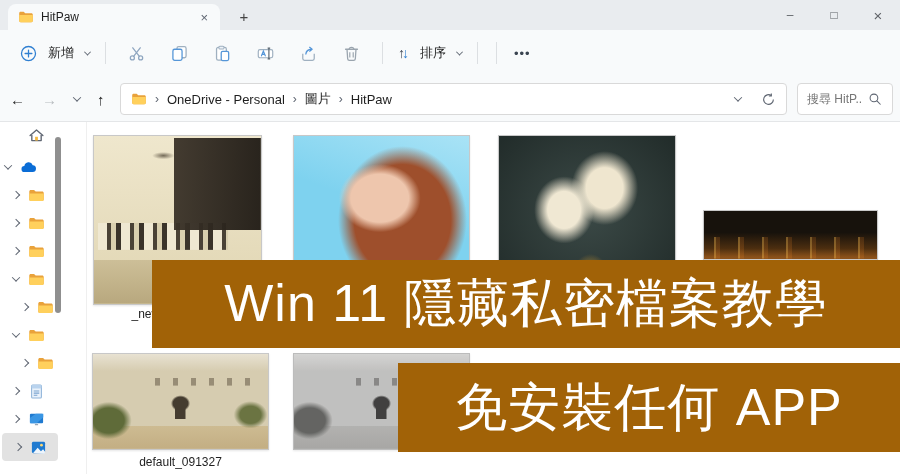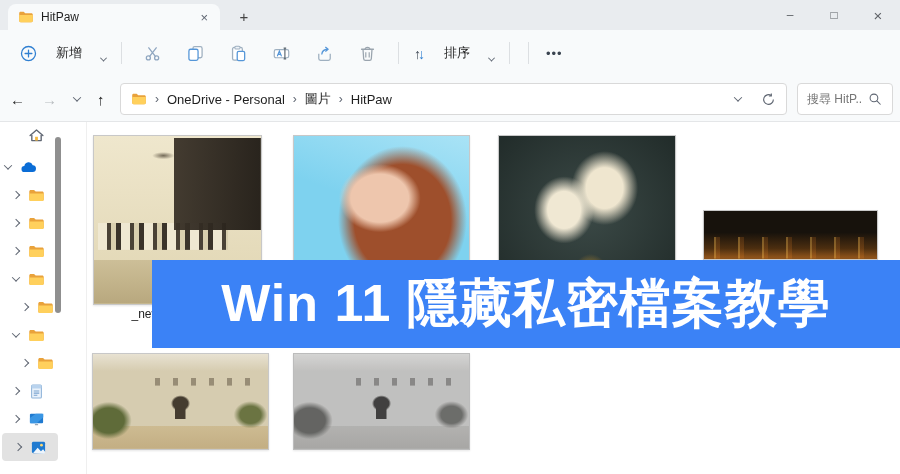--- a/index.html
+++ b/index.html
@@ -15,21 +15,21 @@
   .newtab{position:absolute;left:232px;top:4px;width:24px;height:24px;display:flex;
           align-items:center;justify-content:center;font-size:15px;color:#444;}
   .wincontrols{position:absolute;right:0;top:0;height:30px;display:flex;}
   .wbtn{width:44px;height:30px;display:flex;align-items:center;justify-content:center;
         color:#5f6368;font-size:12px;}
   .wbtn.close{font-size:15px;}
 
   
   .toolbar{position:absolute;left:0;top:30px;width:900px;height:46px;background:#f8fafb;
            display:flex;align-items:center;padding-left:14px;}
-  .tbtn{display:flex;align-items:flex-end;gap:19px;font-size:13px;color:#1f1f1f;padding:5px 6px;border-radius:4px;}
+  .tbtn{display:flex;align-items:center;gap:11px;font-size:13px;color:#1f1f1f;padding:5px 6px;border-radius:4px;}
   .ibtn{width:43px;height:34px;display:flex;align-items:center;justify-content:center;}
   .tdiv{width:1px;height:22px;background:#dcdfe2;margin:0 9px;}
   .chev{display:inline-block;width:6px;height:6px;border-right:1.4px solid #5f6672;
         border-bottom:1.4px solid #5f6672;}
   .chev.down{transform:rotate(45deg) translate(-1px,-1px);}
   .chev.right{transform:rotate(-45deg);}
   .chev.none{visibility:hidden;}
   .chev.mini{width:5px;height:5px;}
   .arrow-up{color:#3a4450;font-size:14px;}
   .arrow-down{color:#2f7fd1;font-size:14px;margin-left:-3px;}
@@ -109,22 +109,22 @@
     background-size:100% 18%,100% 100%,6% 13%,58% 8%,100% 100%,100% 100%,100% 24%;
     background-position:0 0,0 0,50% 64%,85% 28%,0 0,0 0,0 100%;}
   #thE{left:92px;top:353px;width:177px;height:97px;}
   #thF{left:293px;top:353px;width:177px;height:97px;filter:grayscale(.95) contrast(.92) brightness(.97);}
   .flabel{position:absolute;font-size:12px;color:#1f1f1f;text-align:center;white-space:nowrap;overflow:hidden;}
   #laA{left:85px;top:307px;width:169px;}
   #laE{left:92px;top:455px;width:177px;}
   #laF{left:293px;top:455px;width:177px;}
 
   
-  .banner{position:absolute;background:#3b82f6;color:#fff;display:flex;align-items:center;
-          justify-content:center;font-weight:bold;z-index:40;letter-spacing:1px;white-space:nowrap;}
+  .banner{position:absolute;background:#a16207;color:#fff;display:flex;align-items:center;
+          justify-content:center;font-weight:normal;z-index:40;letter-spacing:1px;white-space:nowrap;}
   .b1{left:152px;top:260px;width:748px;height:88px;font-size:52px;}
   .b2{left:398px;top:363px;width:502px;height:89px;font-size:52px;}
 </style>
 </head>
 <body>
 
 <div class="window">
 
   <div class="titlebar">
     <div class="tab">
@@ -378,18 +378,22 @@
   <div class="sscroll"></div>
   <div class="side-divider"></div>
 
   <div class="thumb" id="thA"></div>
   <div class="thumb" id="thB"></div>
   <div class="thumb" id="thC"></div>
   <div class="thumb" id="thD"></div>
   <div class="thumb building" id="thE"></div>
   <div class="thumb building" id="thF"></div>
   <div class="flabel" id="laA">_news.kcy_pa</div>
+  <div class="flabel" id="laE">default_091327</div>
 
   <div class="banner b1">
     <span>Win 11 隱藏私密檔案教學</span>
   </div>
+  <div class="banner b2">
+    <span>免安裝任何 APP</span>
+  </div>
 
 </div>
 
 </body></html>

